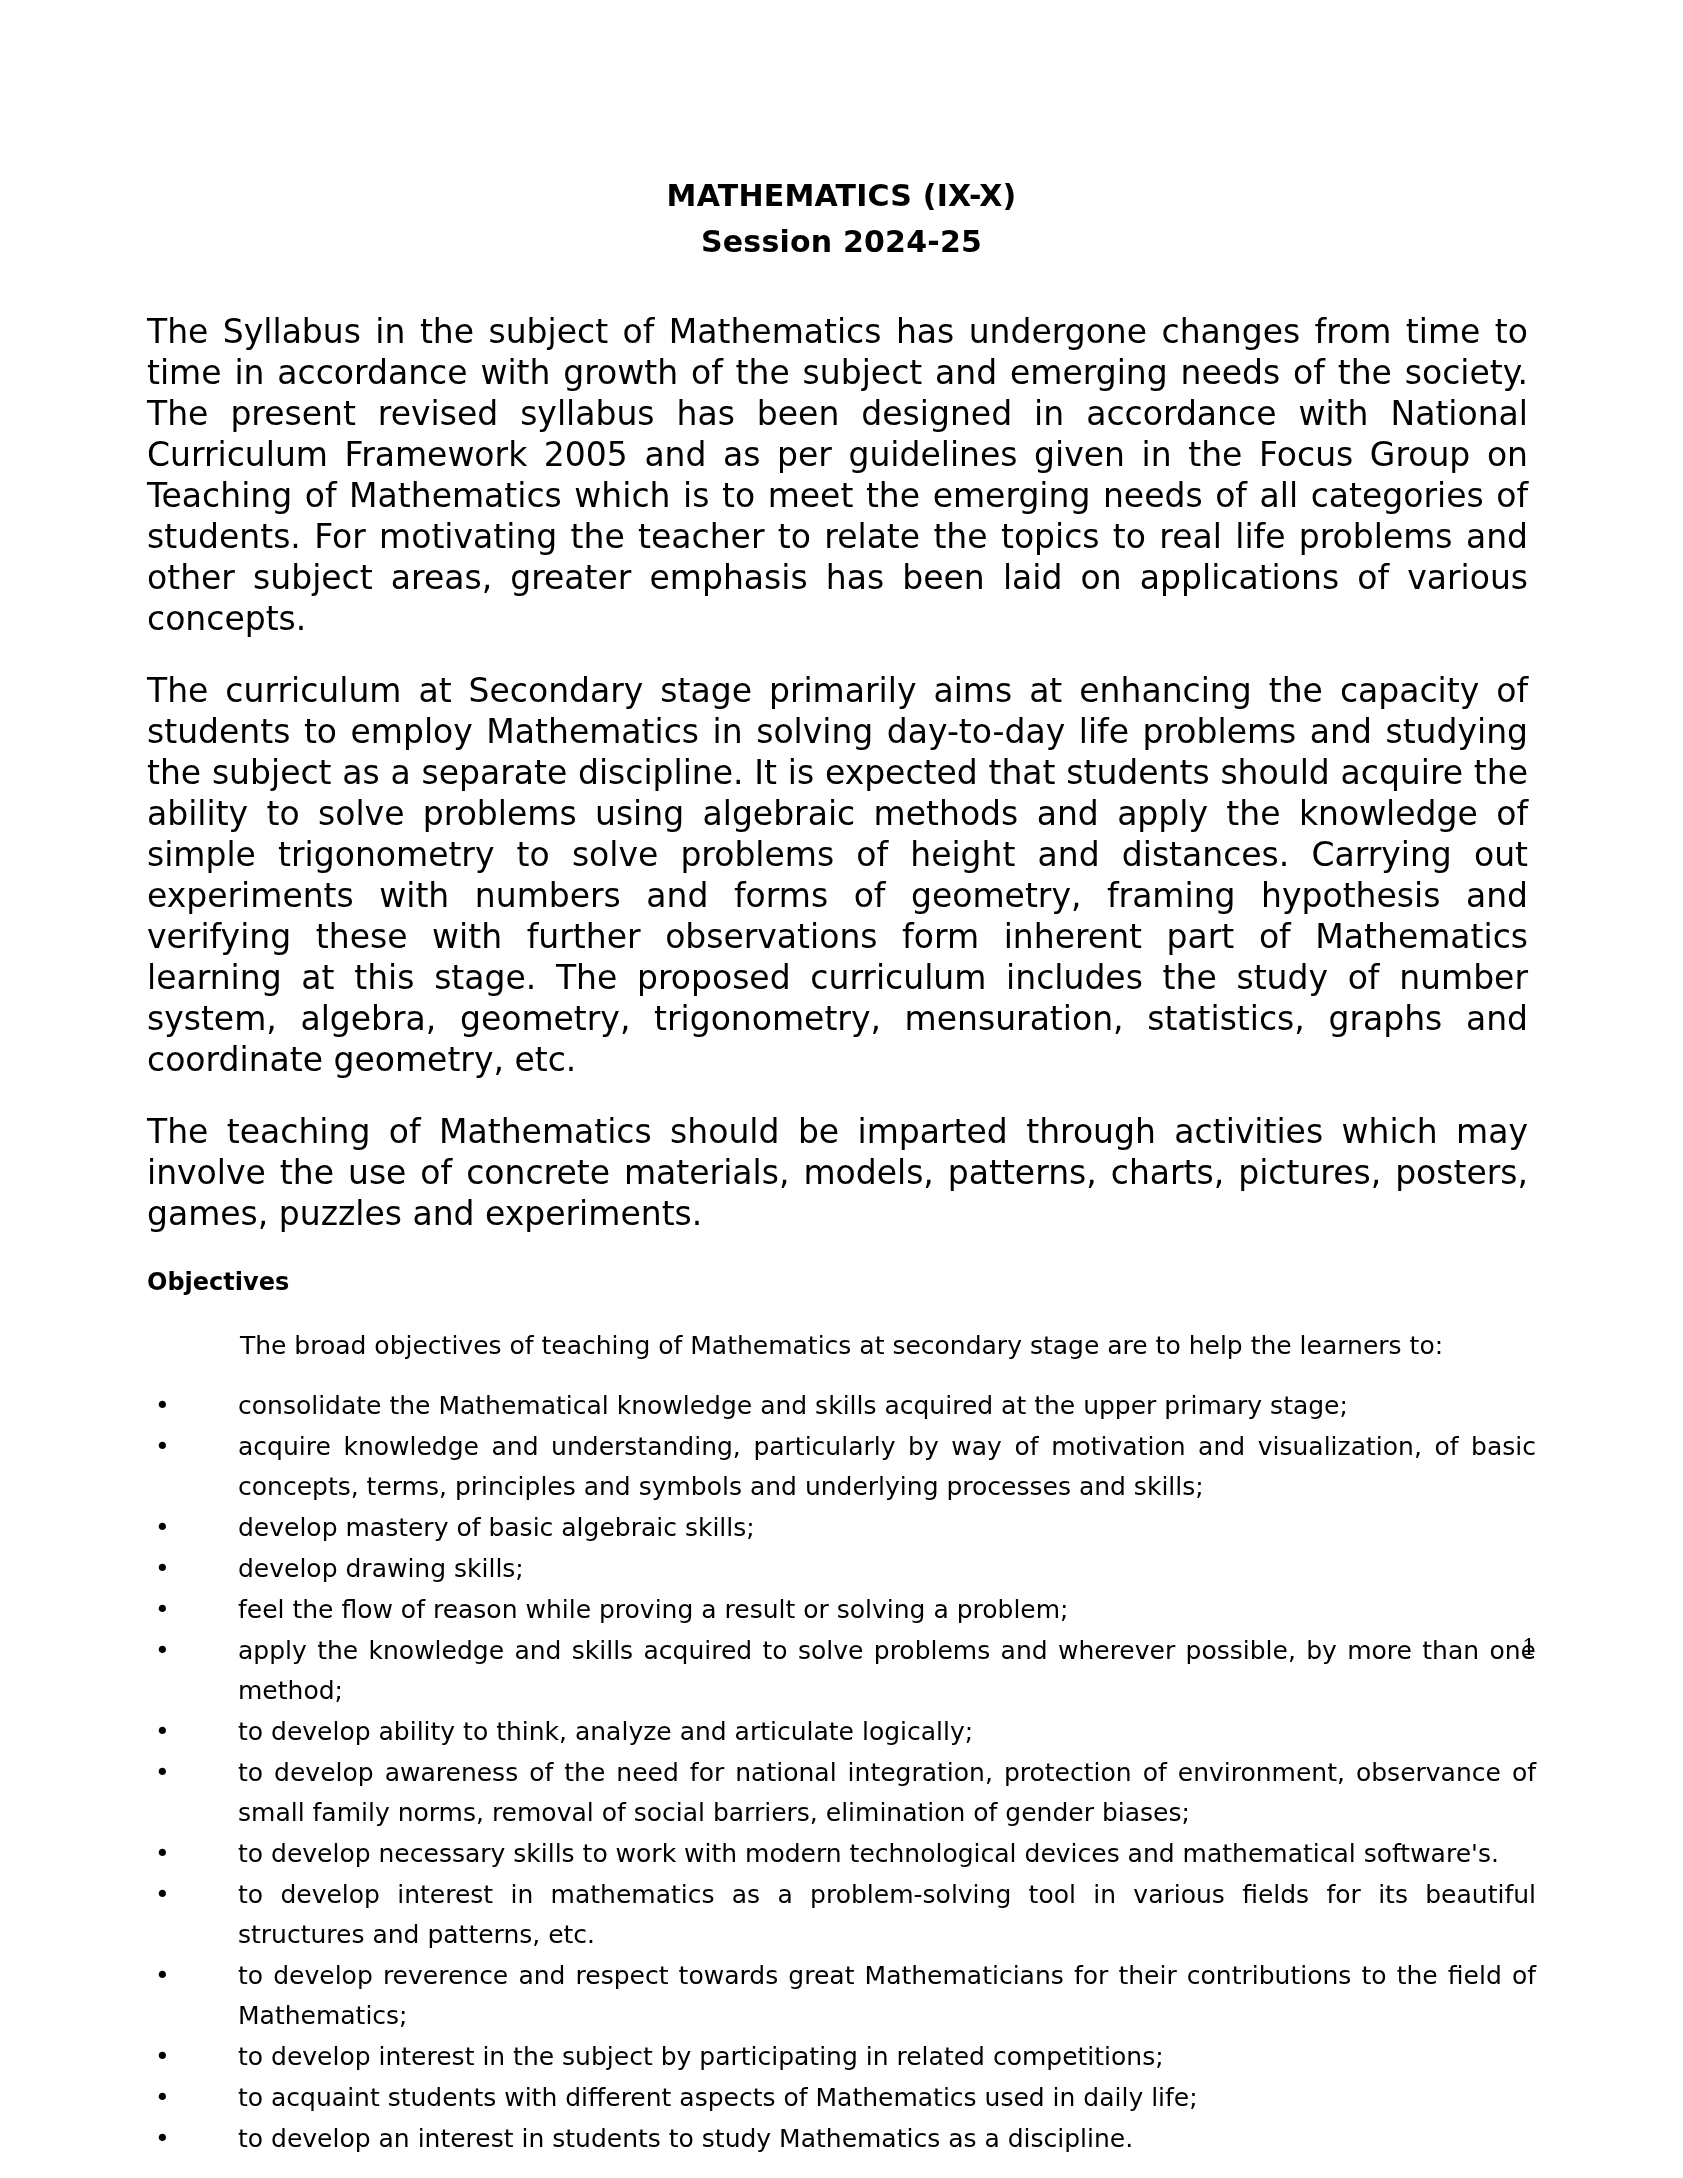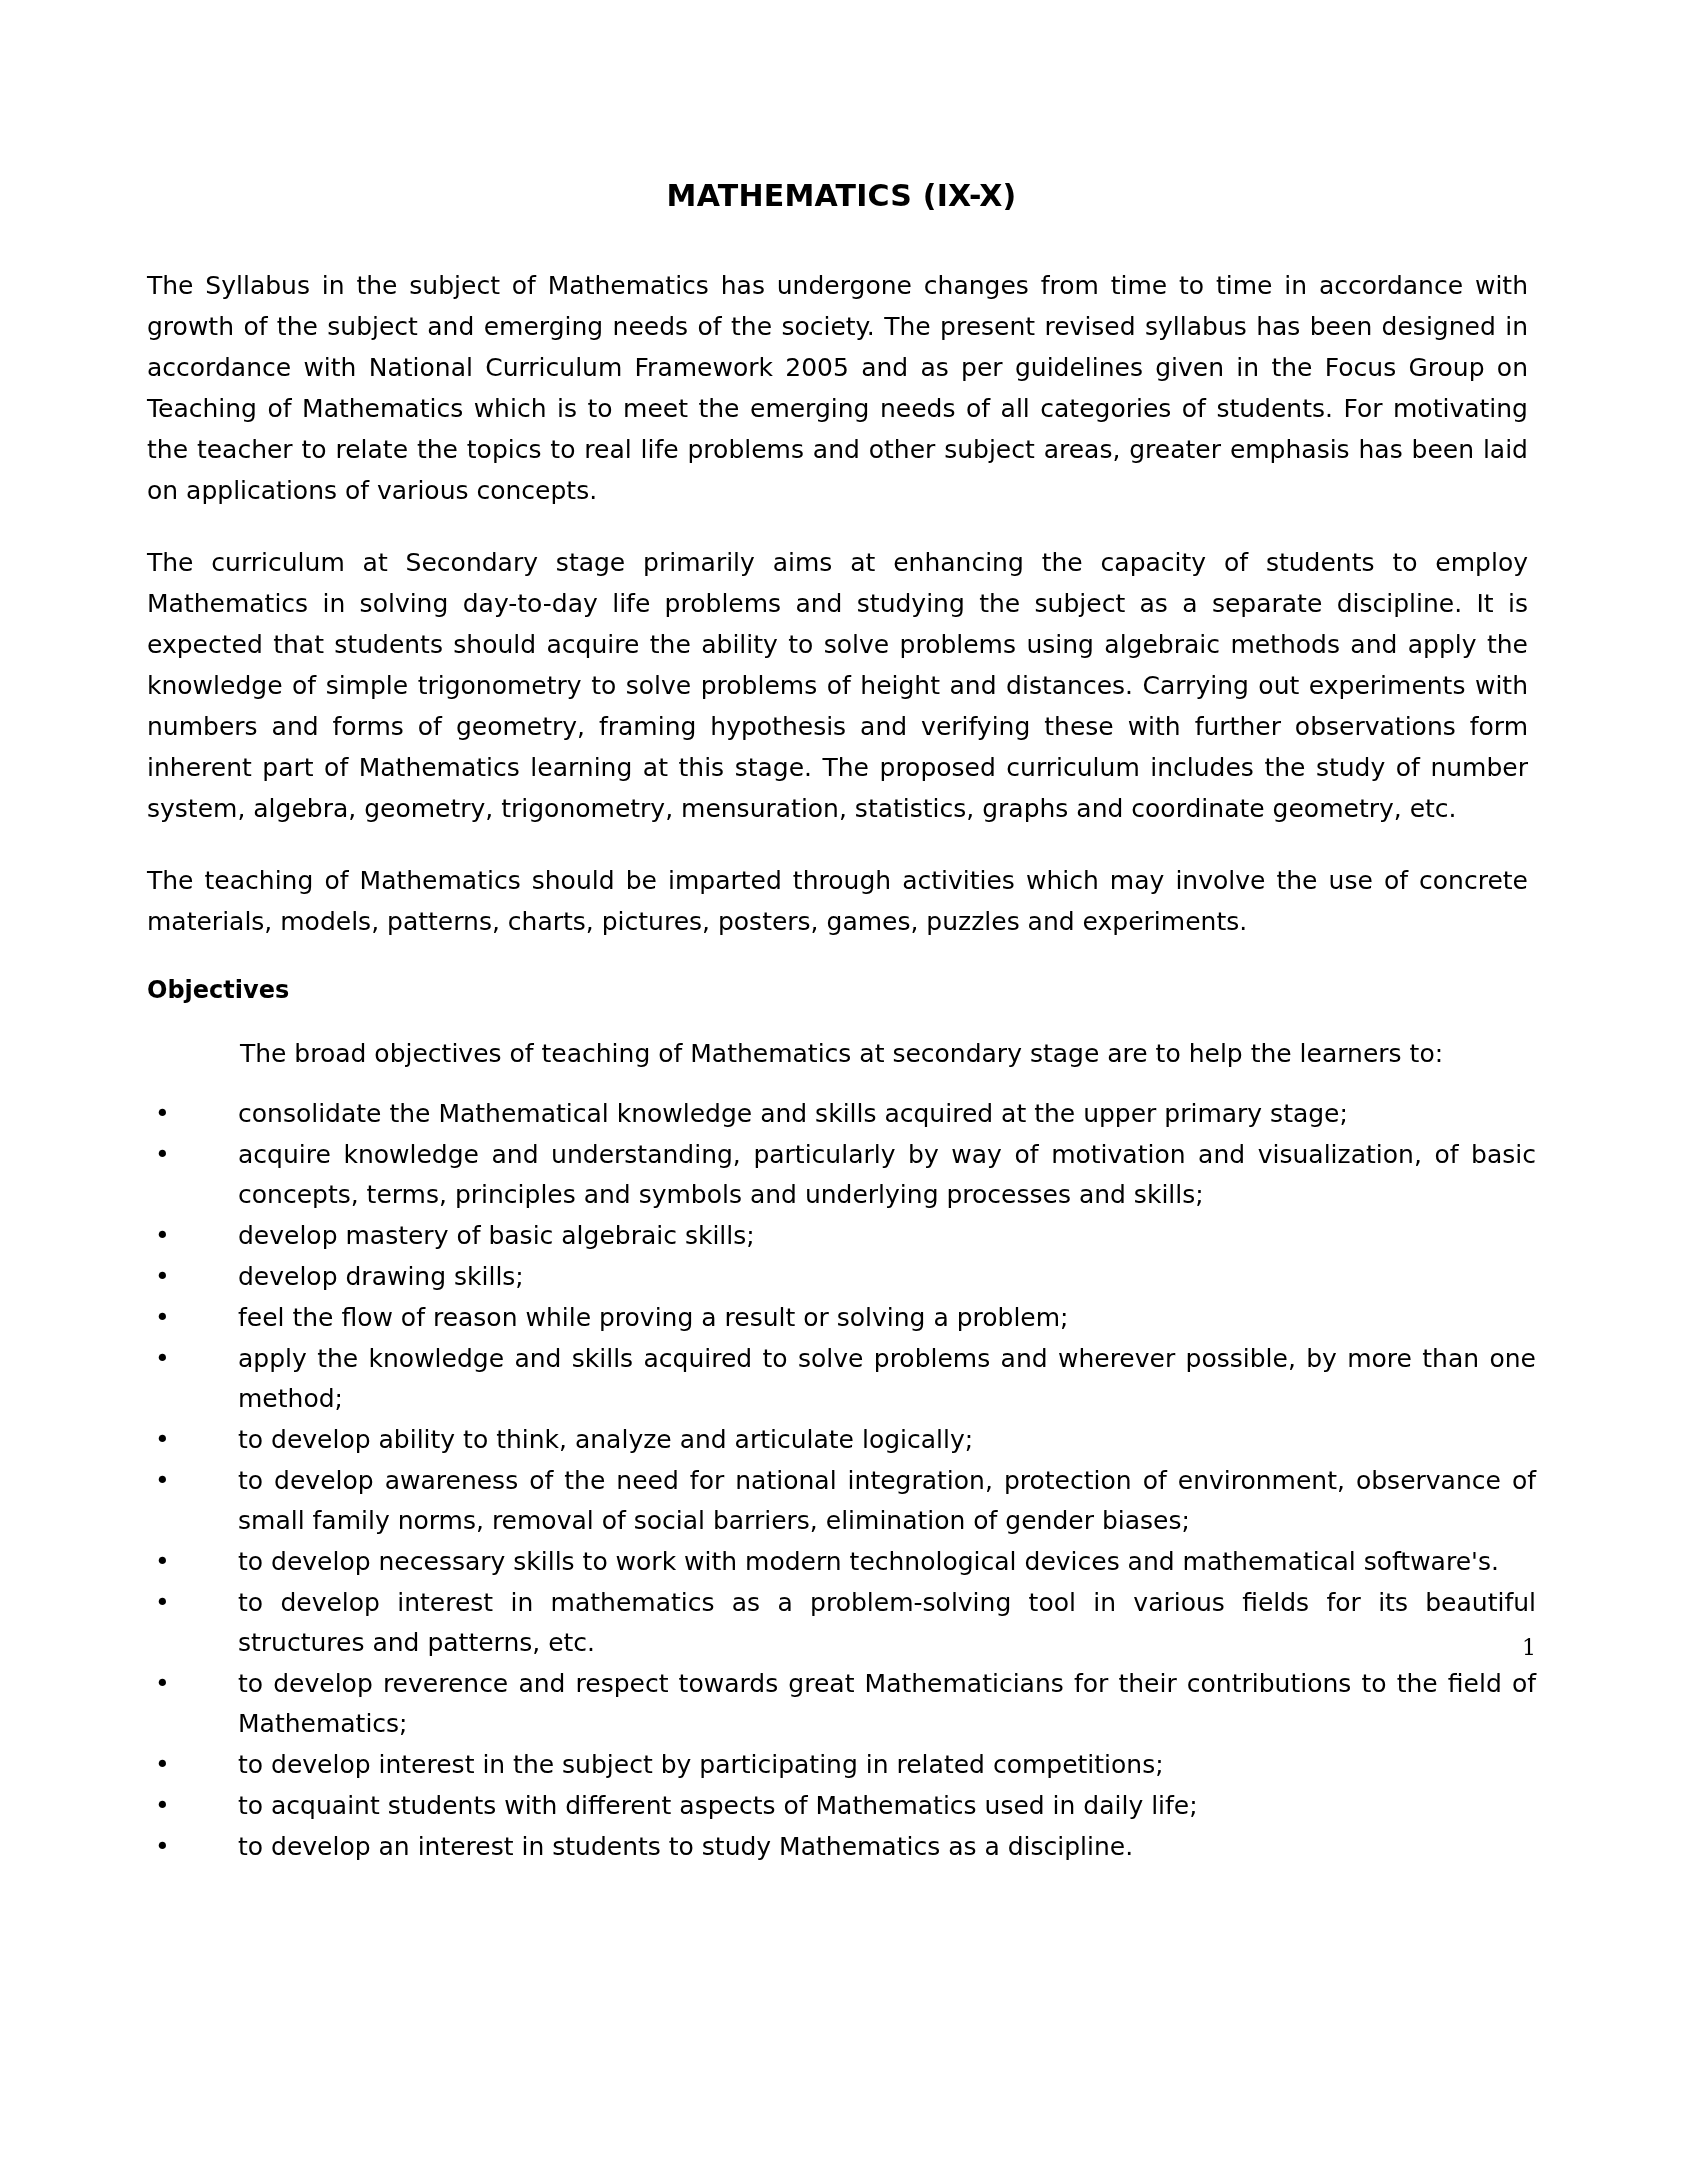--- a/index.html
+++ b/index.html
@@ -26,21 +26,21 @@
     text-align: center;
     margin-bottom: 46px;
   }
   .title-line {
     font-weight: bold;
     font-size: 30px;
     line-height: 46px;
     letter-spacing: 0.2px;
   }
   .para {
-    font-size: 25px;
+    font-size: 33px;
     line-height: 41px;
     text-align: justify;
     margin: 0 8px 31px 0;
     hyphens: none;
   }
   .section-heading {
     font-size: 24px;
     font-weight: bold;
     margin: 0 0 26px 0;
     line-height: 34px;
@@ -84,20 +84,21 @@
     line-height: 26px;
   }
 </style>
 </head>
 <body>
 
 <div class="page">
 
   <div class="title-block">
     <div class="title-line">MATHEMATICS (IX-X)</div>
+    <div class="title-line">Session 2024-25</div>
   </div>
 
   <p class="para">The Syllabus in the subject of Mathematics has undergone changes from time to time in accordance with growth of the subject and emerging needs of the society. The present revised syllabus has been designed in accordance with National Curriculum Framework 2005 and as per guidelines given in the Focus Group on Teaching of Mathematics which is to meet the emerging needs of all categories of students. For motivating the teacher to relate the topics to real life problems and other subject areas, greater emphasis has been laid on applications of various concepts.</p>
   <p class="para">The curriculum at Secondary stage primarily aims at enhancing the capacity of students to employ Mathematics in solving day-to-day life problems and studying the subject as a separate discipline. It is expected that students should acquire the ability to solve problems using algebraic methods and apply the knowledge of simple trigonometry to solve problems of height and distances. Carrying out experiments with numbers and forms of geometry, framing hypothesis and verifying these with further observations form inherent part of Mathematics learning at this stage. The proposed curriculum includes the study of number system, algebra, geometry, trigonometry, mensuration, statistics, graphs and coordinate geometry, etc.</p>
   <p class="para">The teaching of Mathematics should be imparted through activities which may involve the use of concrete materials, models, patterns, charts, pictures, posters, games, puzzles and experiments.</p>
 
   <h2 class="section-heading">Objectives</h2>
   <p class="intro-line">The broad objectives of teaching of Mathematics at secondary stage are to help the learners to:</p>
 
   <ul class="objectives" id="objectives-list">

